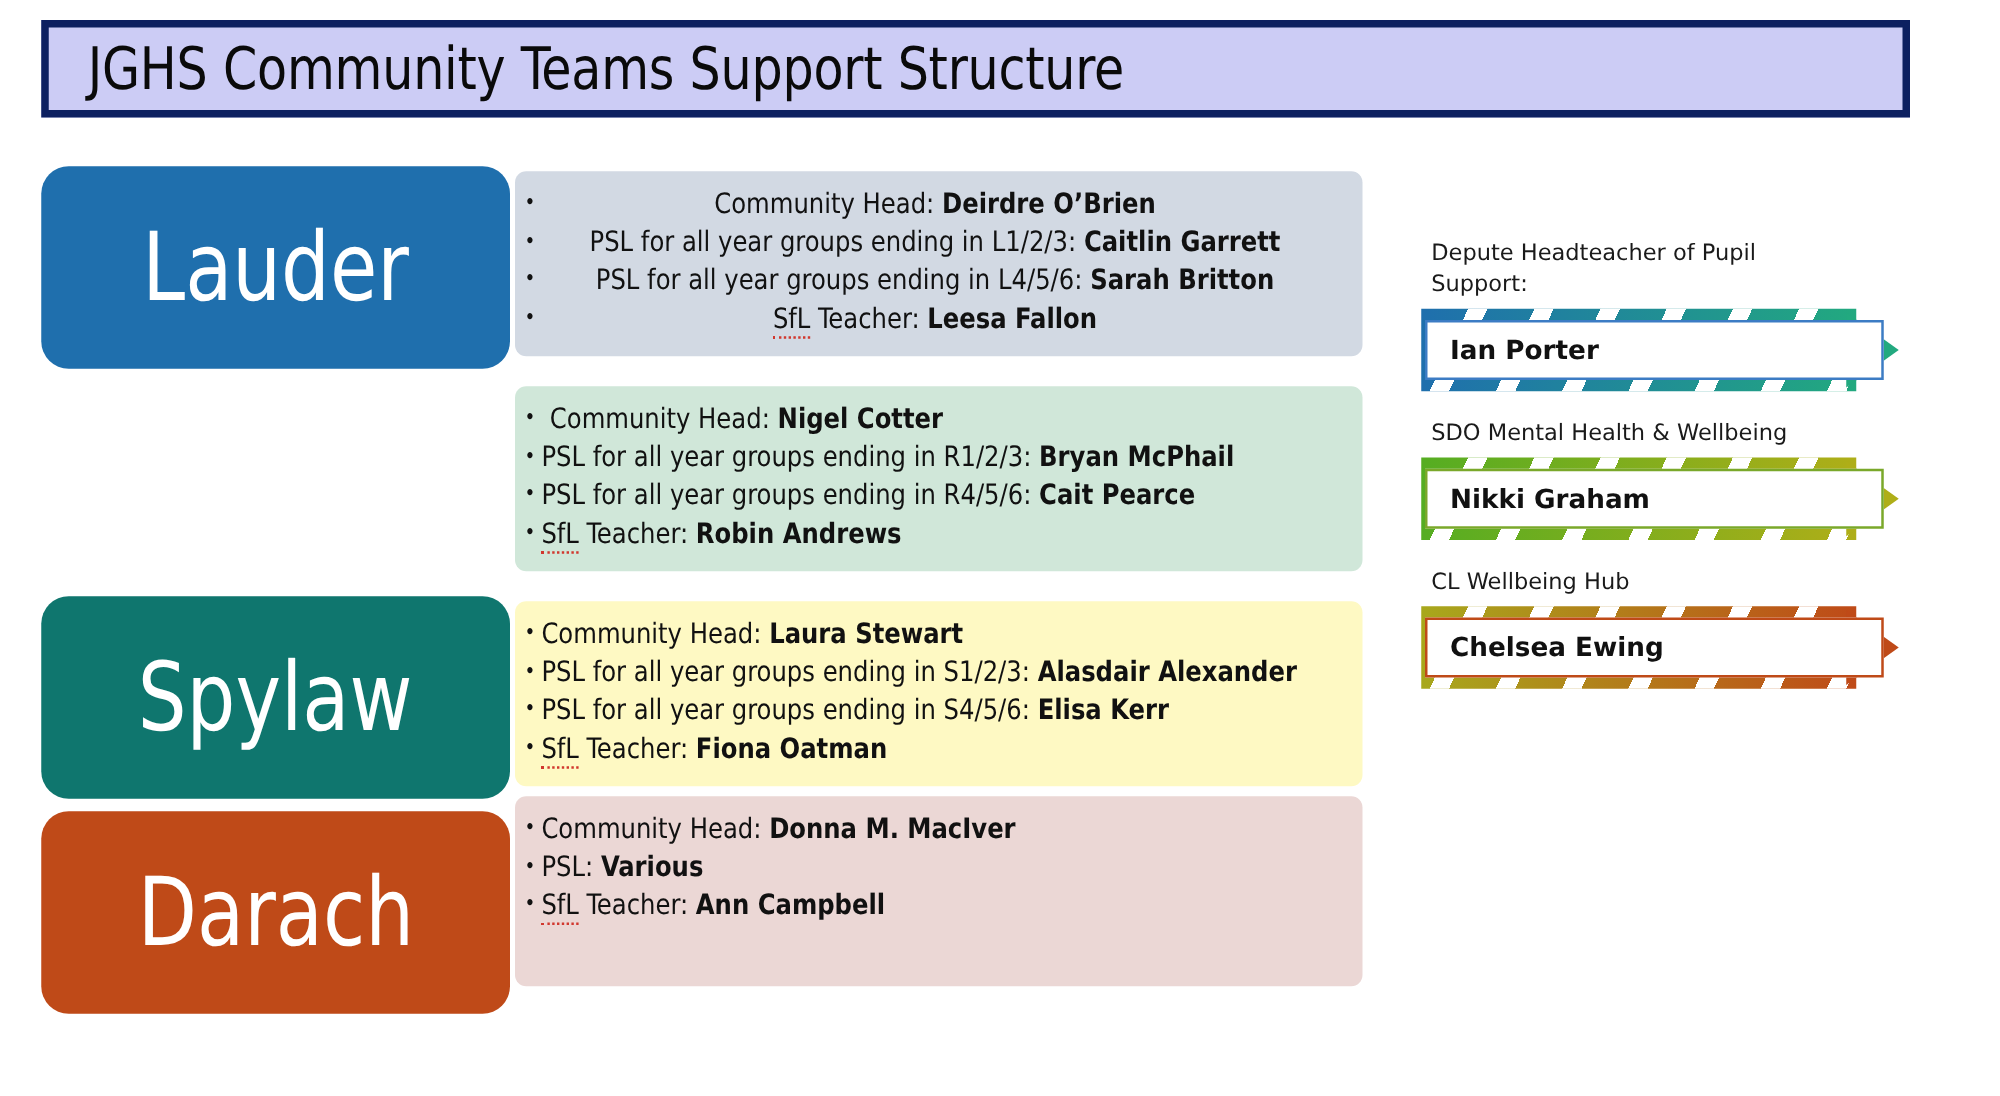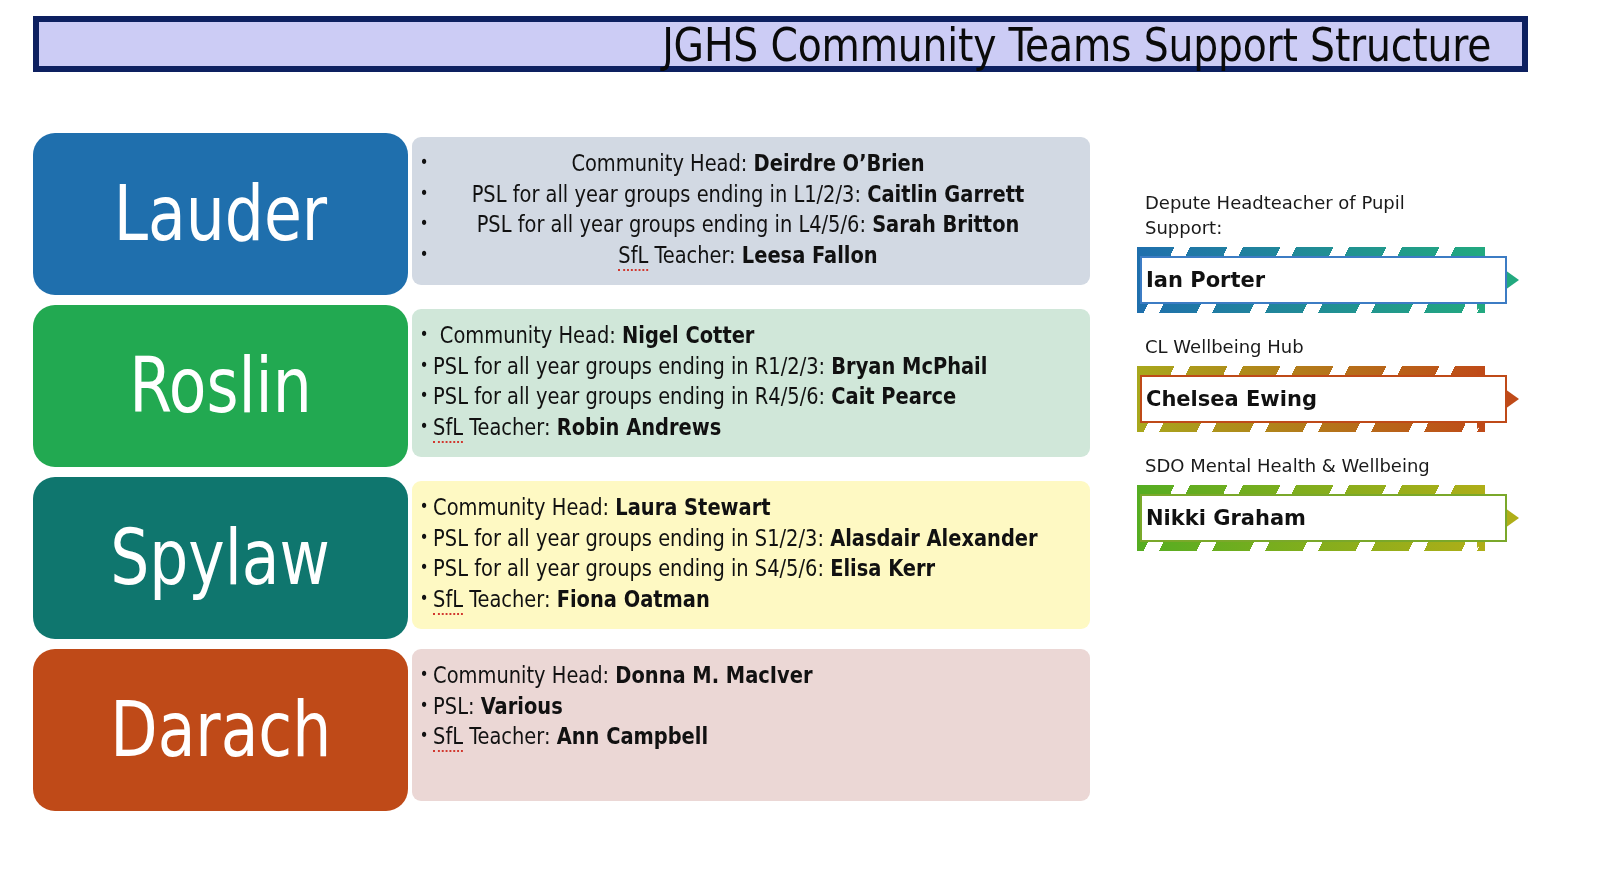--- a/index.html
+++ b/index.html
@@ -15,27 +15,27 @@
     overflow: hidden;
     position: relative;
   }
 
   
   #title-bar {
     position: absolute;
     left: 33px;
     top: 16px;
     width: 1495px;
-    height: 56px;
+    height: 78px;
     background: #ccccf5;
     border: 6px solid #0d2060;
     box-sizing: border-box;
     display: flex;
     align-items: center;
-    justify-content: flex-end;
+    justify-content: flex-start;
   }
   #title-text {
     font-size: 47px;
     font-weight: 400;
     color: #0a0a0a;
     letter-spacing: -0.2px;
     font-family: "DejaVu Sans Condensed", "Liberation Sans Narrow", "Liberation Sans", sans-serif;
     white-space: nowrap;
     transform: scaleX(0.93);
   }
@@ -109,21 +109,21 @@
     color: #111111;
   }
   .team-panel li.indent { padding-left: 29px; }
   .team-panel li b { font-weight: 700; }
   .sfl-mark {
     border-bottom: 2px dotted #d1372e;
     padding-bottom: 1px;
   }
 
   
-  .team-row.darach .team-panel { top: 28px; height: 152px; }
+  .team-row.darach .team-panel { top: 16px; height: 152px; }
 
   
   #right-col {
     position: absolute;
     left: 1137px;
     top: 190px;
     width: 420px;
   }
   .banner-group { position: relative; margin-bottom: 21px; }
   .banner-caption {
@@ -175,21 +175,21 @@
     background: #ffffff;
     box-sizing: border-box;
     display: flex;
     align-items: center;
     z-index: 3;
   }
   .name-box span {
     font-size: 21px;
     font-weight: 700;
     color: #111111;
-    padding-left: 4px;
+    padding-left: 18px;
     font-family: "DejaVu Sans", "Liberation Sans", sans-serif;
   }
 </style>
 </head>
 <body>
 
 <div id="title-bar">
   <div id="title-text">JGHS Community Teams Support Structure</div>
 </div>
 
@@ -208,23 +208,20 @@
       </div>
     </div>
     <div class="team-row">
       <div class="team-panel" style="background: rgb(208, 231, 217);">
         <ul>
           <li class="indent"><span>Community Head:</span> <b>Nigel Cotter</b></li>
           <li><span>PSL for all year groups ending in R1/2/3:</span> <b>Bryan McPhail</b></li>
           <li><span>PSL for all year groups ending in R4/5/6:</span> <b>Cait Pearce</b></li>
           <li><span><span class="sfl-mark">SfL</span> Teacher:</span> <b>Robin Andrews</b></li>
         </ul>
-      </div>
-      <div class="team-chip" style="background: rgb(34, 169, 81);">
-        <div class="team-chip-label">Roslin</div>
       </div>
     </div>
     <div class="team-row">
       <div class="team-panel" style="background: #fef9c3;">
         <ul>
           <li><span>Community Head:</span> <b>Laura Stewart</b></li>
           <li><span>PSL for all year groups ending in S1/2/3:</span> <b>Alasdair Alexander</b></li>
           <li><span>PSL for all year groups ending in S4/5/6:</span> <b>Elisa Kerr</b></li>
           <li><span><span class="sfl-mark">SfL</span> Teacher:</span> <b>Fiona Oatman</b></li>
         </ul>
@@ -254,36 +251,36 @@
         <div class="arrow-body" style="background: linear-gradient(90deg, rgb(31, 111, 173), rgb(34, 169, 127));">
           <div class="arrow-stripes"></div>
         </div>
         <div class="arrow-head" style="border-left: 42px solid rgb(34, 169, 127);"></div>
         <div class="name-box" style="border: 2px solid rgb(60, 124, 196);">
           <span>Ian Porter</span>
         </div>
       </div>
     </div>
     <div class="banner-group">
+      <div class="banner-caption">SDO Mental Health &amp; Wellbeing</div>
+      <div class="arrow-wrap">
+        <div class="arrow-body" style="background: linear-gradient(90deg, rgb(85, 173, 34), rgb(175, 174, 24));">
+          <div class="arrow-stripes"></div>
+        </div>
+        <div class="arrow-head" style="border-left: 42px solid rgb(175, 174, 24);"></div>
+        <div class="name-box" style="border: 2px solid rgb(122, 168, 42);">
+          <span>Nikki Graham</span>
+        </div>
+      </div>
+    </div>
+    <div class="banner-group">
       <div class="banner-caption">CL Wellbeing Hub</div>
       <div class="arrow-wrap">
         <div class="arrow-body" style="background: linear-gradient(90deg, rgb(168, 168, 28), rgb(191, 74, 24));">
           <div class="arrow-stripes"></div>
         </div>
         <div class="arrow-head" style="border-left: 42px solid rgb(191, 74, 24);"></div>
         <div class="name-box" style="border: 2px solid rgb(191, 74, 24);">
           <span>Chelsea Ewing</span>
         </div>
       </div>
     </div>
-    <div class="banner-group">
-      <div class="banner-caption">SDO Mental Health &amp; Wellbeing</div>
-      <div class="arrow-wrap">
-        <div class="arrow-body" style="background: linear-gradient(90deg, rgb(85, 173, 34), rgb(175, 174, 24));">
-          <div class="arrow-stripes"></div>
-        </div>
-        <div class="arrow-head" style="border-left: 42px solid rgb(175, 174, 24);"></div>
-        <div class="name-box" style="border: 2px solid rgb(122, 168, 42);">
-          <span>Nikki Graham</span>
-        </div>
-      </div>
-    </div>
   </div>
 
 </body></html>

